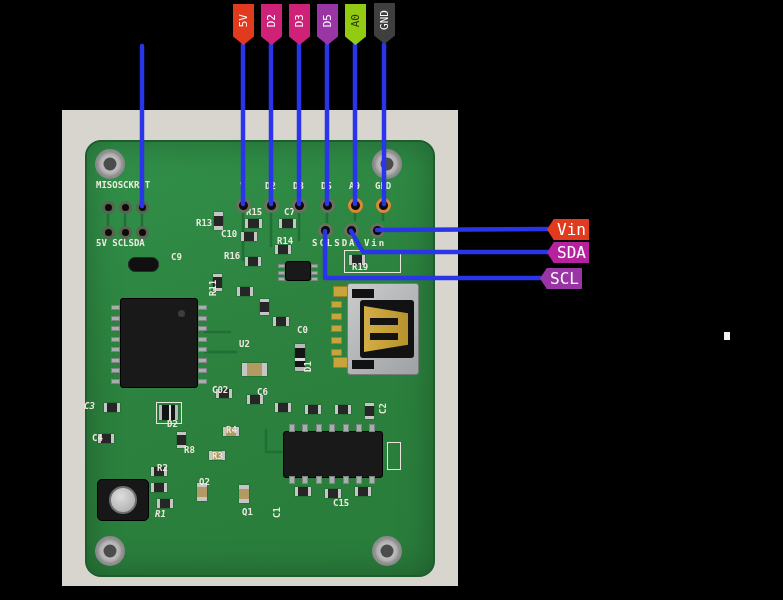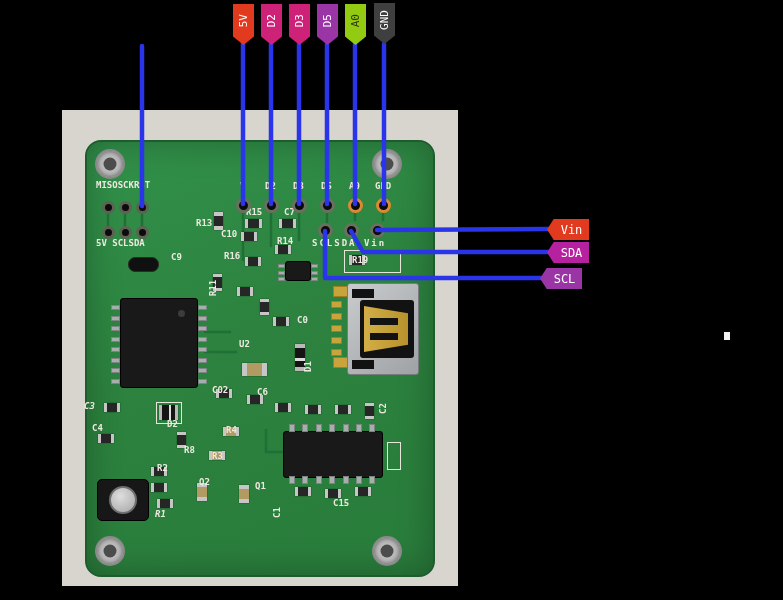--- a/index.html
+++ b/index.html
@@ -29,21 +29,21 @@
   .smd{box-shadow:0 0 1px rgba(0,0,0,.7);z-index:4}
   .stub{background:#a8adad;border:0.5px solid #7e8383;z-index:3}
   .silk{color:#ece9df;font-size:9px;font-weight:bold;line-height:10px;white-space:pre;z-index:5}
   .silkbox{border:1.5px solid #e8e5da;z-index:4}
   .pin{border-style:solid;border-width:3.5px;border-radius:50%;background:#0b0b0b;z-index:6}
   .flag-top{width:21px;height:41px;z-index:9;display:flex;align-items:center;justify-content:center;
             padding-bottom:8px;font-size:11px;
             clip-path:polygon(0 0,100% 0,100% 79%,50% 100%,0 79%)}
   .flag-top span{writing-mode:vertical-rl;transform:rotate(180deg)}
   .flag-right{width:42px;height:21px;z-index:9;display:flex;align-items:center;justify-content:center;
-              padding-left:7px;font-size:12px;
+              padding-left:7px;font-size:16px;
               clip-path:polygon(0 50%,16% 0,100% 0,100% 100%,16% 100%)}
   .speck{background:#f2f2f2;z-index:9}
 </style>
 </head>
 <body>
 
 <div id="stage">
 
   <div class="abs workspace" style="left:62px;top:110px;width:396px;height:476px"></div>
 
@@ -192,36 +192,36 @@
     <div class="abs silk" style="left: 375px; top: 181px;">GND</div>
     <div class="abs silk" style="left: 312px; top: 238px; letter-spacing: 2px;">SCLSDA Vin</div>
     <div class="abs silk" style="left: 196px; top: 218px;">R13</div>
     <div class="abs silk" style="left: 246px; top: 207px;">R15</div>
     <div class="abs silk" style="left: 284px; top: 207px;">C7</div>
     <div class="abs silk" style="left: 221px; top: 229px;">C10</div>
     <div class="abs silk" style="left: 277px; top: 236px;">R14</div>
     <div class="abs silk" style="left: 224px; top: 251px;">R16</div>
     <div class="abs silk" style="left: 171px; top: 252px;">C9</div>
     <div class="abs silk" style="left: 208px; top: 296px; transform: rotate(-90deg); transform-origin: left top;">R11</div>
-    <div class="abs silk" style="left: 352px; top: 255px;">R19</div>
-    <div class="abs silk" style="left: 297px; top: 315px;">C0</div>
+    <div class="abs silk" style="left: 352px; top: 262px;">R19</div>
+    <div class="abs silk" style="left: 297px; top: 325px;">C0</div>
     <div class="abs silk" style="left: 239px; top: 339px;">U2</div>
     <div class="abs silk" style="left: 303px; top: 372px; transform: rotate(-90deg); transform-origin: left top;">D1</div>
     <div class="abs silk" style="left: 212px; top: 385px;">C02</div>
     <div class="abs silk" style="left: 257px; top: 387px;">C6</div>
     <div class="abs silk" style="left: 378px; top: 414px; transform: rotate(-90deg); transform-origin: left top;">C2</div>
     <div class="abs silk" style="left: 84px; top: 401px; font-style: italic;">C3</div>
-    <div class="abs silk" style="left: 92px; top: 423px;">C4</div>
+    <div class="abs silk" style="left: 92px; top: 433px;">C4</div>
     <div class="abs silk" style="left: 167px; top: 419px;">D2</div>
     <div class="abs silk" style="left: 184px; top: 445px;">R8</div>
     <div class="abs silk" style="left: 226px; top: 425px;">R4</div>
     <div class="abs silk" style="left: 212px; top: 451px; text-align: center;">R3</div>
     <div class="abs silk" style="left: 157px; top: 463px;">R2</div>
     <div class="abs silk" style="left: 199px; top: 477px;">Q2</div>
-    <div class="abs silk" style="left: 242px; top: 481px; margin-left: 13px;">Q1</div>
+    <div class="abs silk" style="left: 242px; top: 507px;">Q1</div>
     <div class="abs silk" style="left: 155px; top: 509px; font-style: italic;">R1</div>
     <div class="abs silk" style="left: 333px; top: 498px;">C15</div>
     <div class="abs silk" style="left: 272px; top: 518px; transform: rotate(-90deg); transform-origin: left top;">C1</div>
     <div class="abs pin" style="left: 235.5px; top: 197.5px; width: 15px; height: 15px; border-color: rgb(106, 111, 94);"></div>
     <div class="abs pin" style="left: 263.5px; top: 197.5px; width: 15px; height: 15px; border-color: rgb(106, 111, 94);"></div>
     <div class="abs pin" style="left: 291.5px; top: 197.5px; width: 15px; height: 15px; border-color: rgb(106, 111, 94);"></div>
     <div class="abs pin" style="left: 319.5px; top: 197.5px; width: 15px; height: 15px; border-color: rgb(106, 111, 94);"></div>
     <div class="abs pin" style="left: 347.5px; top: 197.5px; width: 15px; height: 15px; border-color: rgb(221, 136, 51);"></div>
     <div class="abs pin" style="left: 375.5px; top: 197.5px; width: 15px; height: 15px; border-color: rgb(221, 136, 51);"></div>
     <div class="abs pin" style="left: 317.5px; top: 222.5px; width: 15px; height: 15px; border-color: rgb(106, 111, 94);"></div>

